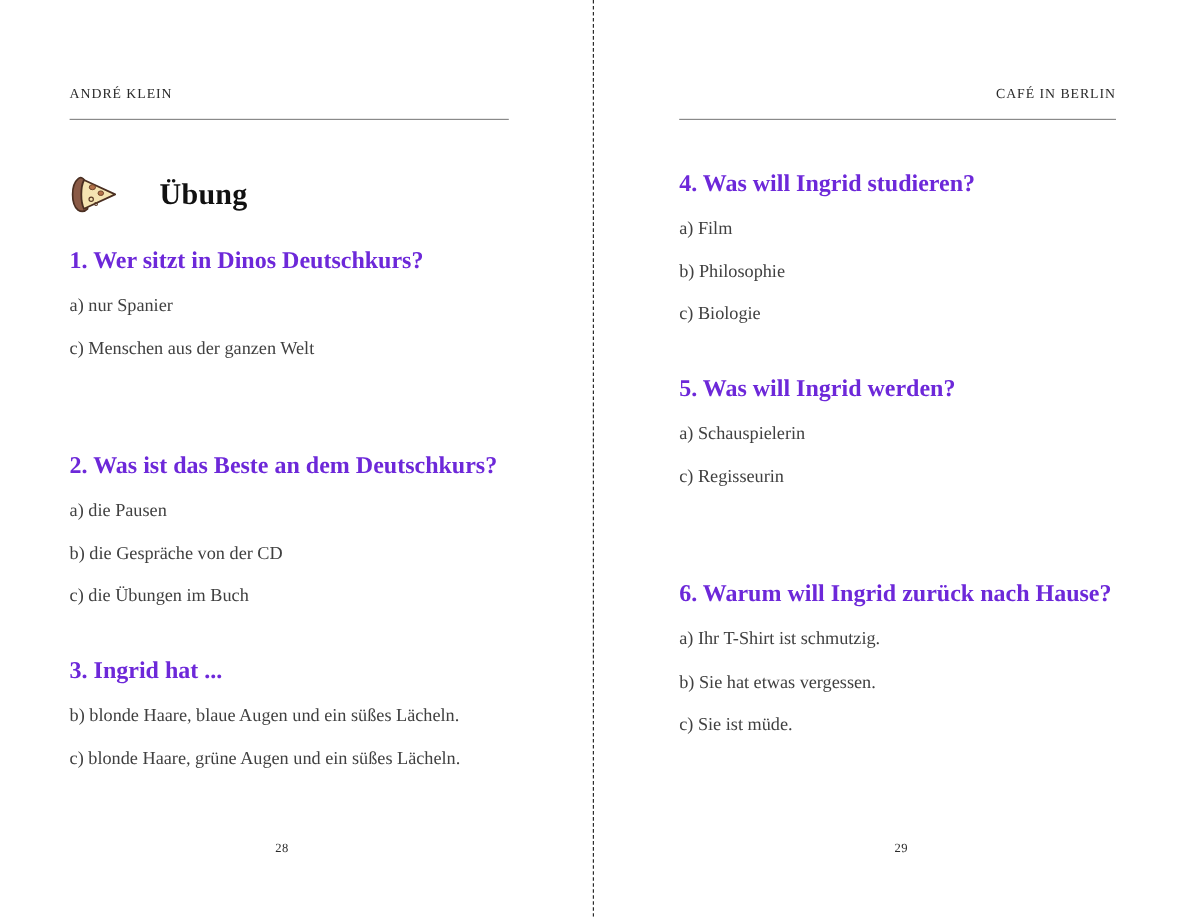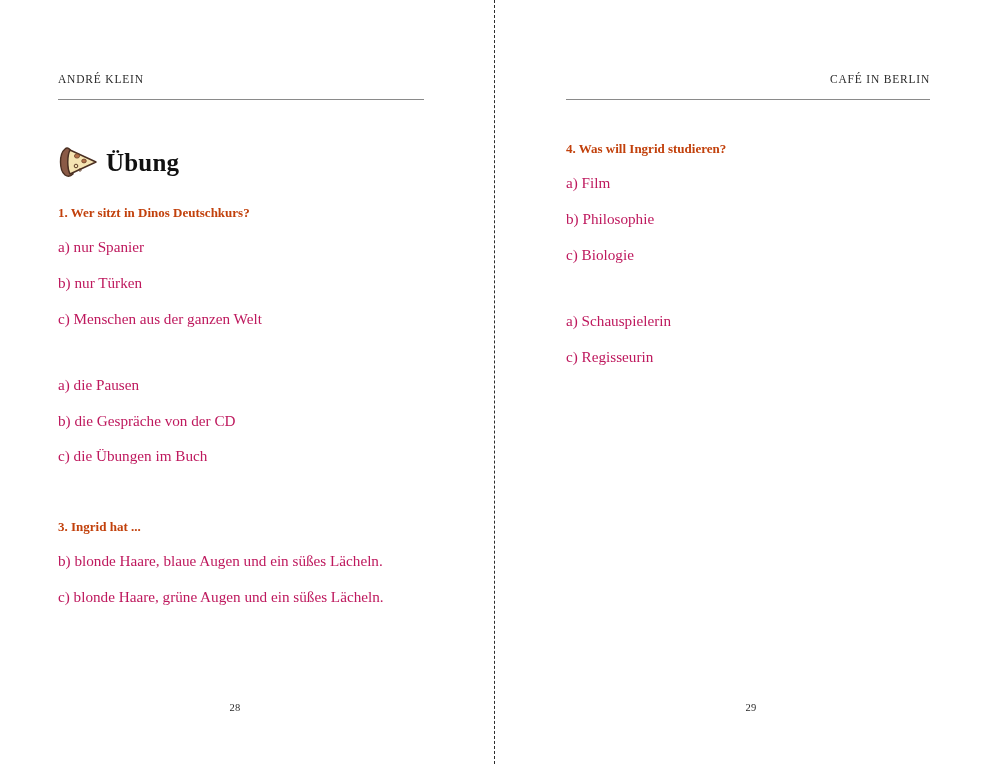--- a/index.html
+++ b/index.html
@@ -77,21 +77,21 @@
     width: 364px;
   }
 
   
   .section-head {
     position: absolute;
     top: 140px;
     left: 58px;
     display: flex;
     align-items: center;
-    gap: 4px;
+    gap: 31px;
     height: 44px;
   }
   .pizza-icon {
     width: 44px;
     height: 36px;
     display: block;
     flex: 0 0 auto;
   }
   .section-title {
     font-size: 25px;
@@ -108,33 +108,33 @@
     left: 58px;
     width: 400px;
   }
   .page-right .qblock {
     left: 566px;
     width: 400px;
   }
   .page-right .qblock { left: 72px; }
 
   .q-text {
-    font-size: 13px;
+    font-size: 20px;
     font-weight: bold;
     line-height: 1.1;
     margin: 0 0 19px 0;
-    color: #c2410c;
+    color: #6d28d9;
     white-space: nowrap;
   }
   .q-opt {
     font-size: 15.2px;
     font-weight: normal;
     line-height: 1.1;
     margin: 0 0 19px 0;
-    color: #be185d;
+    color: #404040;
     white-space: nowrap;
   }
   .q-opt:last-child { margin-bottom: 0; }
 
   
   .folio {
     position: absolute;
     top: 702px;
     width: 100%;
     text-align: center;
@@ -166,31 +166,31 @@
         <ellipse cx="26" cy="17" rx="2.3" ry="1.9" fill="#b5724a" stroke="#6b4127" stroke-width="0.8"></ellipse>
         <circle cx="18" cy="22" r="1.8" fill="none" stroke="#5c3b26" stroke-width="1"></circle>
         <circle cx="22" cy="26" r="1.2" fill="none" stroke="#5c3b26" stroke-width="0.9"></circle>
       </svg>
       <div class="section-title">Übung</div>
     </div>
 
     <div class="qblock" style="top:206px">
       <p class="q-text">1. Wer sitzt in Dinos Deutschkurs?</p>
       <p class="q-opt">a) nur Spanier</p>
-      <p class="q-opt">b) nur Türken</p>
       <p class="q-opt">c) Menschen aus der ganzen Welt</p>
     </div>
 
     <div class="qblock" style="top:377px">
+      <p class="q-text">2. Was ist das Beste an dem Deutschkurs?</p>
       <p class="q-opt">a) die Pausen</p>
       <p class="q-opt">b) die Gespräche von der CD</p>
       <p class="q-opt">c) die Übungen im Buch</p>
     </div>
 
-    <div class="qblock" style="top:520px">
+    <div class="qblock" style="top:548px">
       <p class="q-text">3. Ingrid hat ...</p>
       <p class="q-opt">b) blonde Haare, blaue Augen und ein süßes Lächeln.</p>
       <p class="q-opt">c) blonde Haare, grüne Augen und ein süßes Lächeln.</p>
     </div>
 
     <div class="folio">28</div>
   </div>
 
   <div class="page page-right">
 
@@ -198,22 +198,29 @@
     <div class="rule"></div>
 
     <div class="qblock" style="top:142px">
       <p class="q-text">4. Was will Ingrid studieren?</p>
       <p class="q-opt">a) Film</p>
       <p class="q-opt">b) Philosophie</p>
       <p class="q-opt">c) Biologie</p>
     </div>
 
     <div class="qblock" style="top:313px">
+      <p class="q-text">5. Was will Ingrid werden?</p>
       <p class="q-opt">a) Schauspielerin</p>
       <p class="q-opt">c) Regisseurin</p>
     </div>
 
+    <div class="qblock" style="top:484px">
+      <p class="q-text">6. Warum will Ingrid zurück nach Hause?</p>
+      <p class="q-opt">a) Ihr T-Shirt ist schmutzig.</p>
+      <p class="q-opt">b) Sie hat etwas vergessen.</p>
+      <p class="q-opt">c) Sie ist müde.</p>
+    </div>
 
     <div class="folio">29</div>
   </div>
 
   <div class="fold"></div>
 </div>
 
 </body></html>

